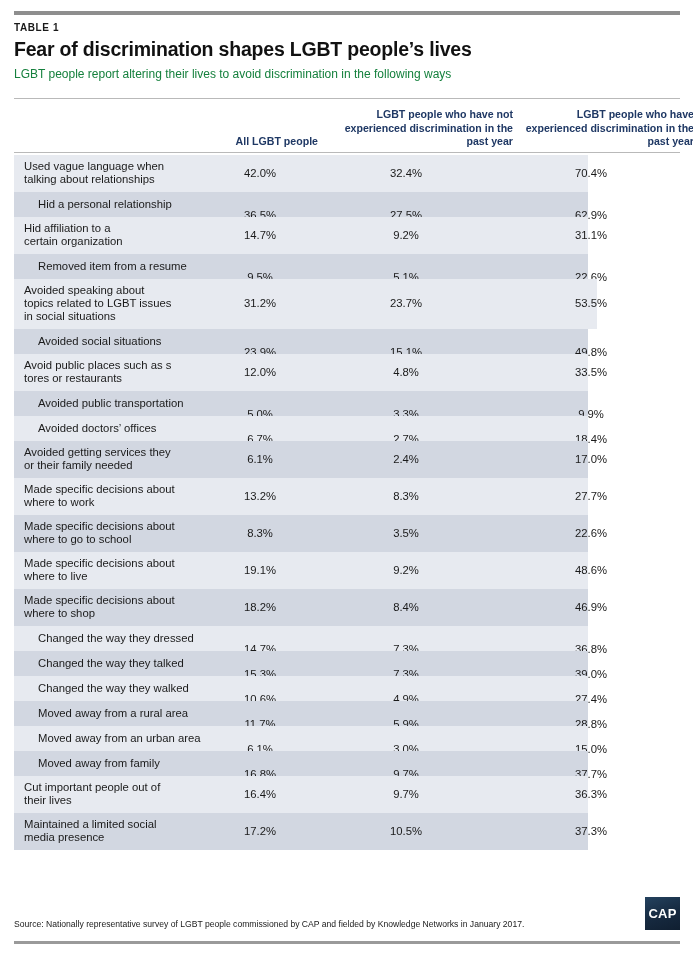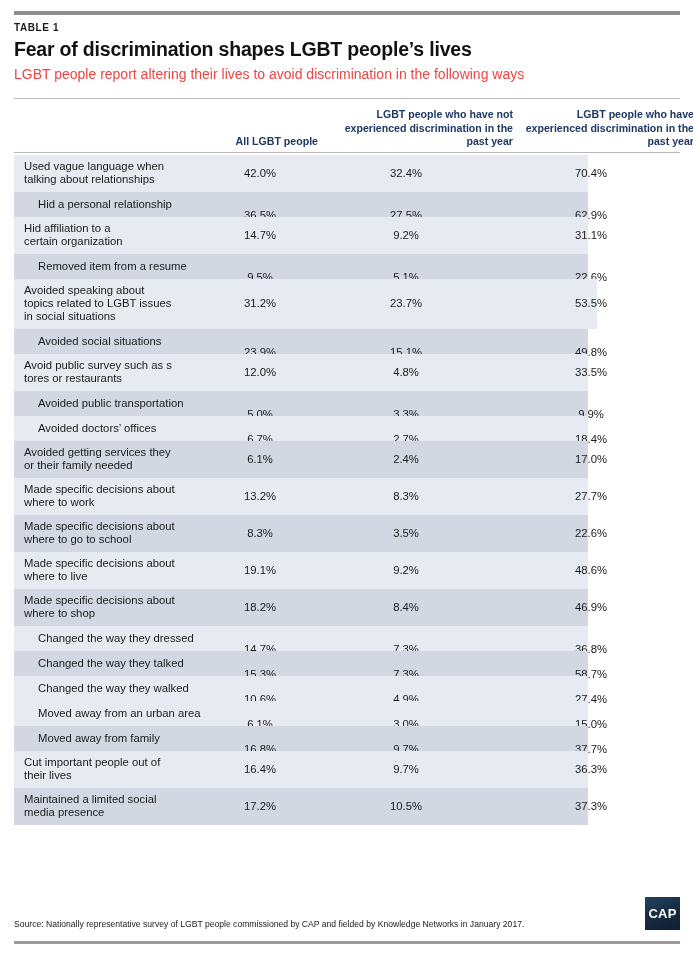--- a/index.html
+++ b/index.html
@@ -50,23 +50,23 @@
   }
   .title {
     font-size: 19.5px;
     font-weight: bold;
     color: #111111;
     margin: 0 0 5px 0;
     line-height: 23px;
     letter-spacing: -0.2px;
   }
   .subtitle {
-    font-size: 14px;
+    font-size: 12px;
     font-weight: normal;
-    color: #ef4444;
+    color: #15803d;
     margin: 0;
     line-height: 16px;
   }
 
   
   .head-rule-top {
     position: absolute;
     left: 14px;
     top: 98px;
     width: 666px;
@@ -248,21 +248,21 @@
         <div class="cell-val v2">23.7%</div>
         <div class="cell-val v3">53.5%</div>
       </div>
       <div class="row even h1">
         <div class="cell-label">Avoided social situations</div>
         <div class="cell-val v1">23.9%</div>
         <div class="cell-val v2">15.1%</div>
         <div class="cell-val v3">49.8%</div>
       </div>
       <div class="row odd h2">
-        <div class="cell-label">Avoid public survey such as s
+        <div class="cell-label">Avoid public places such as s
 tores or restaurants</div>
         <div class="cell-val v1">12.0%</div>
         <div class="cell-val v2">4.8%</div>
         <div class="cell-val v3">33.5%</div>
       </div>
       <div class="row even h1">
         <div class="cell-label">Avoided public transportation</div>
         <div class="cell-val v1">5.0%</div>
         <div class="cell-val v2">3.3%</div>
         <div class="cell-val v3">9.9%</div>
@@ -311,27 +311,33 @@
       <div class="row odd h1">
         <div class="cell-label">Changed the way they dressed</div>
         <div class="cell-val v1">14.7%</div>
         <div class="cell-val v2">7.3%</div>
         <div class="cell-val v3">36.8%</div>
       </div>
       <div class="row even h1">
         <div class="cell-label">Changed the way they talked</div>
         <div class="cell-val v1">15.3%</div>
         <div class="cell-val v2">7.3%</div>
-        <div class="cell-val v3">58.7%</div>
+        <div class="cell-val v3">39.0%</div>
       </div>
       <div class="row odd h1">
         <div class="cell-label">Changed the way they walked</div>
         <div class="cell-val v1">10.6%</div>
         <div class="cell-val v2">4.9%</div>
         <div class="cell-val v3">27.4%</div>
+      </div>
+      <div class="row even h1">
+        <div class="cell-label">Moved away from a rural area</div>
+        <div class="cell-val v1">11.7%</div>
+        <div class="cell-val v2">5.9%</div>
+        <div class="cell-val v3">28.8%</div>
       </div>
       <div class="row odd h1">
         <div class="cell-label">Moved away from an urban area</div>
         <div class="cell-val v1">6.1%</div>
         <div class="cell-val v2">3.0%</div>
         <div class="cell-val v3">15.0%</div>
       </div>
       <div class="row even h1">
         <div class="cell-label">Moved away from family</div>
         <div class="cell-val v1">16.8%</div>

